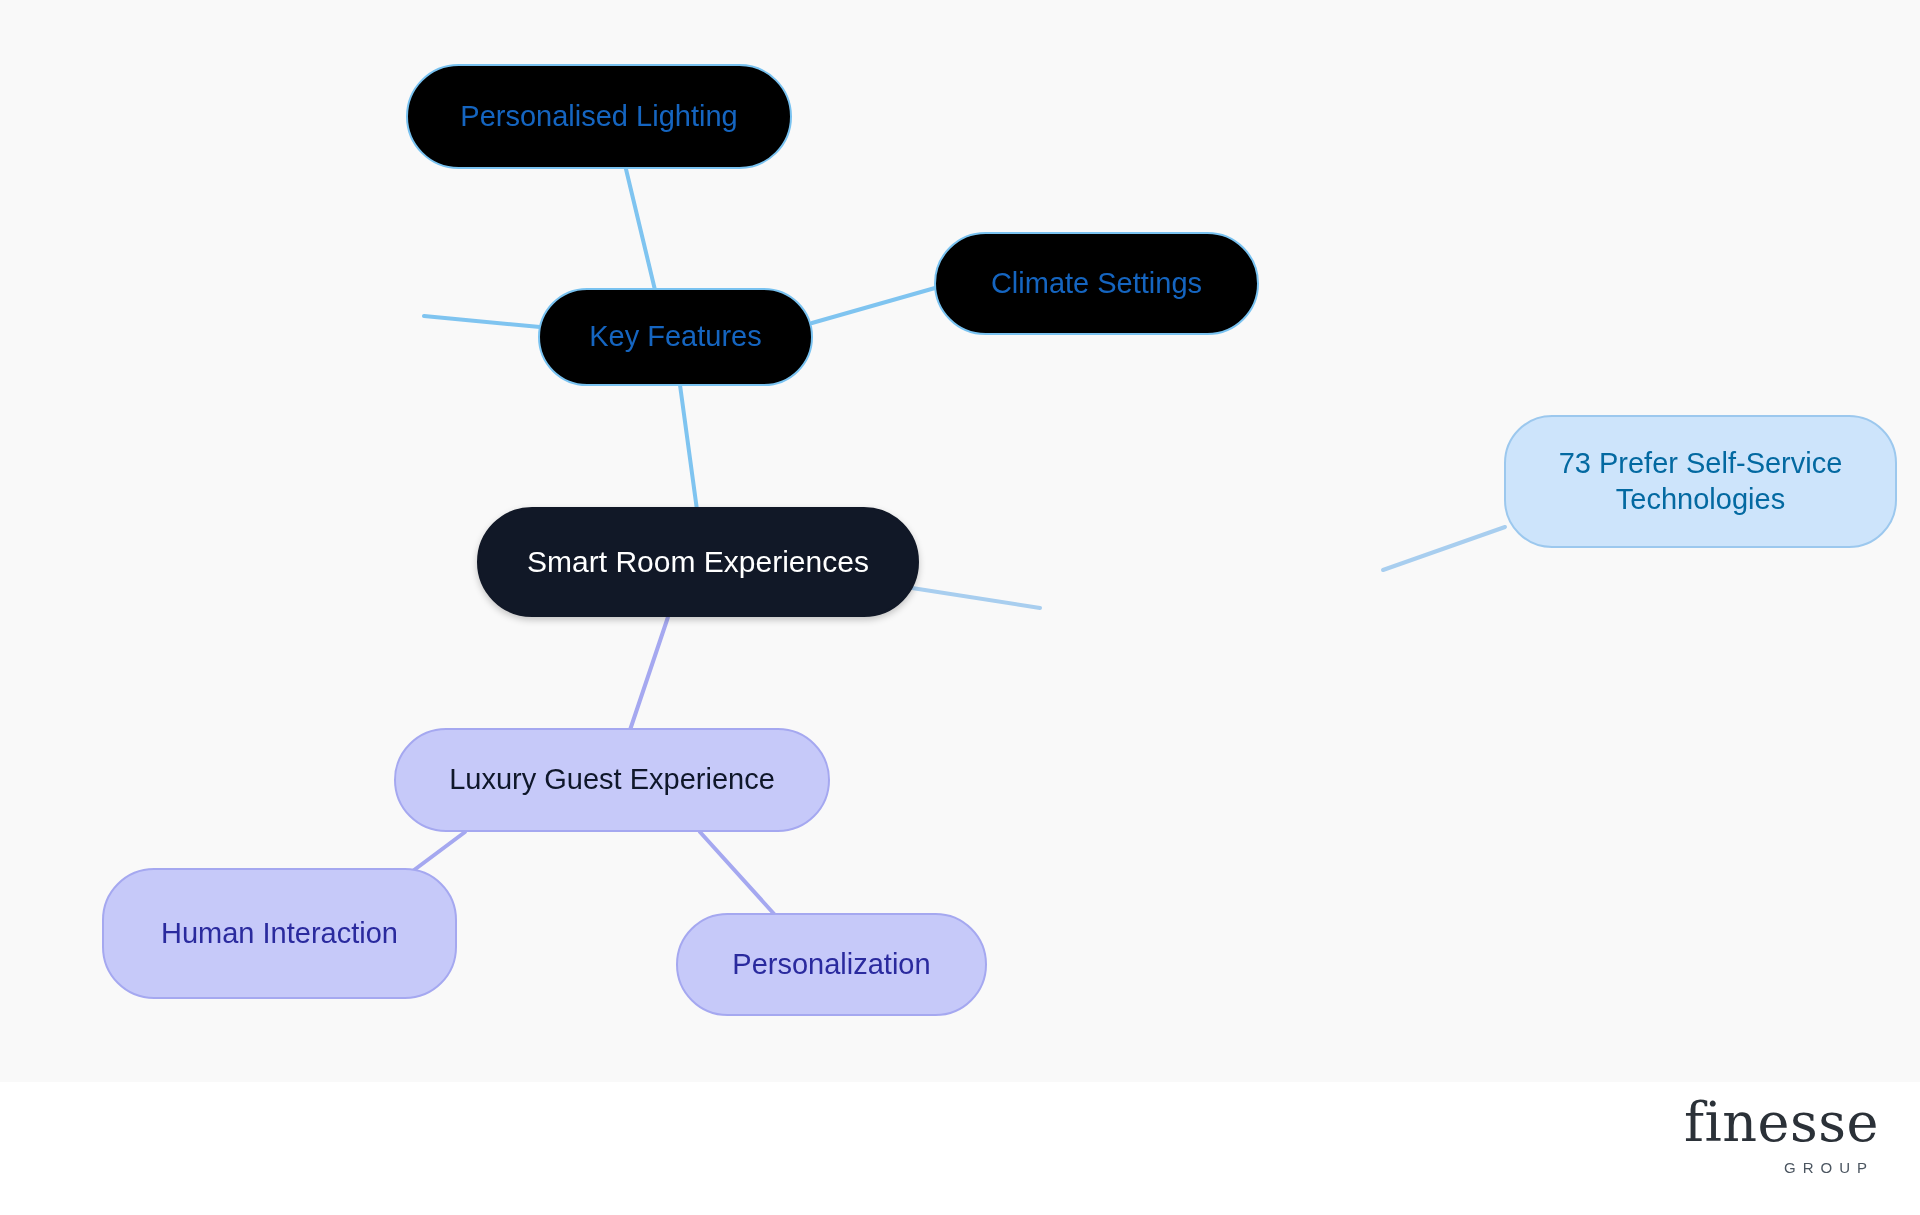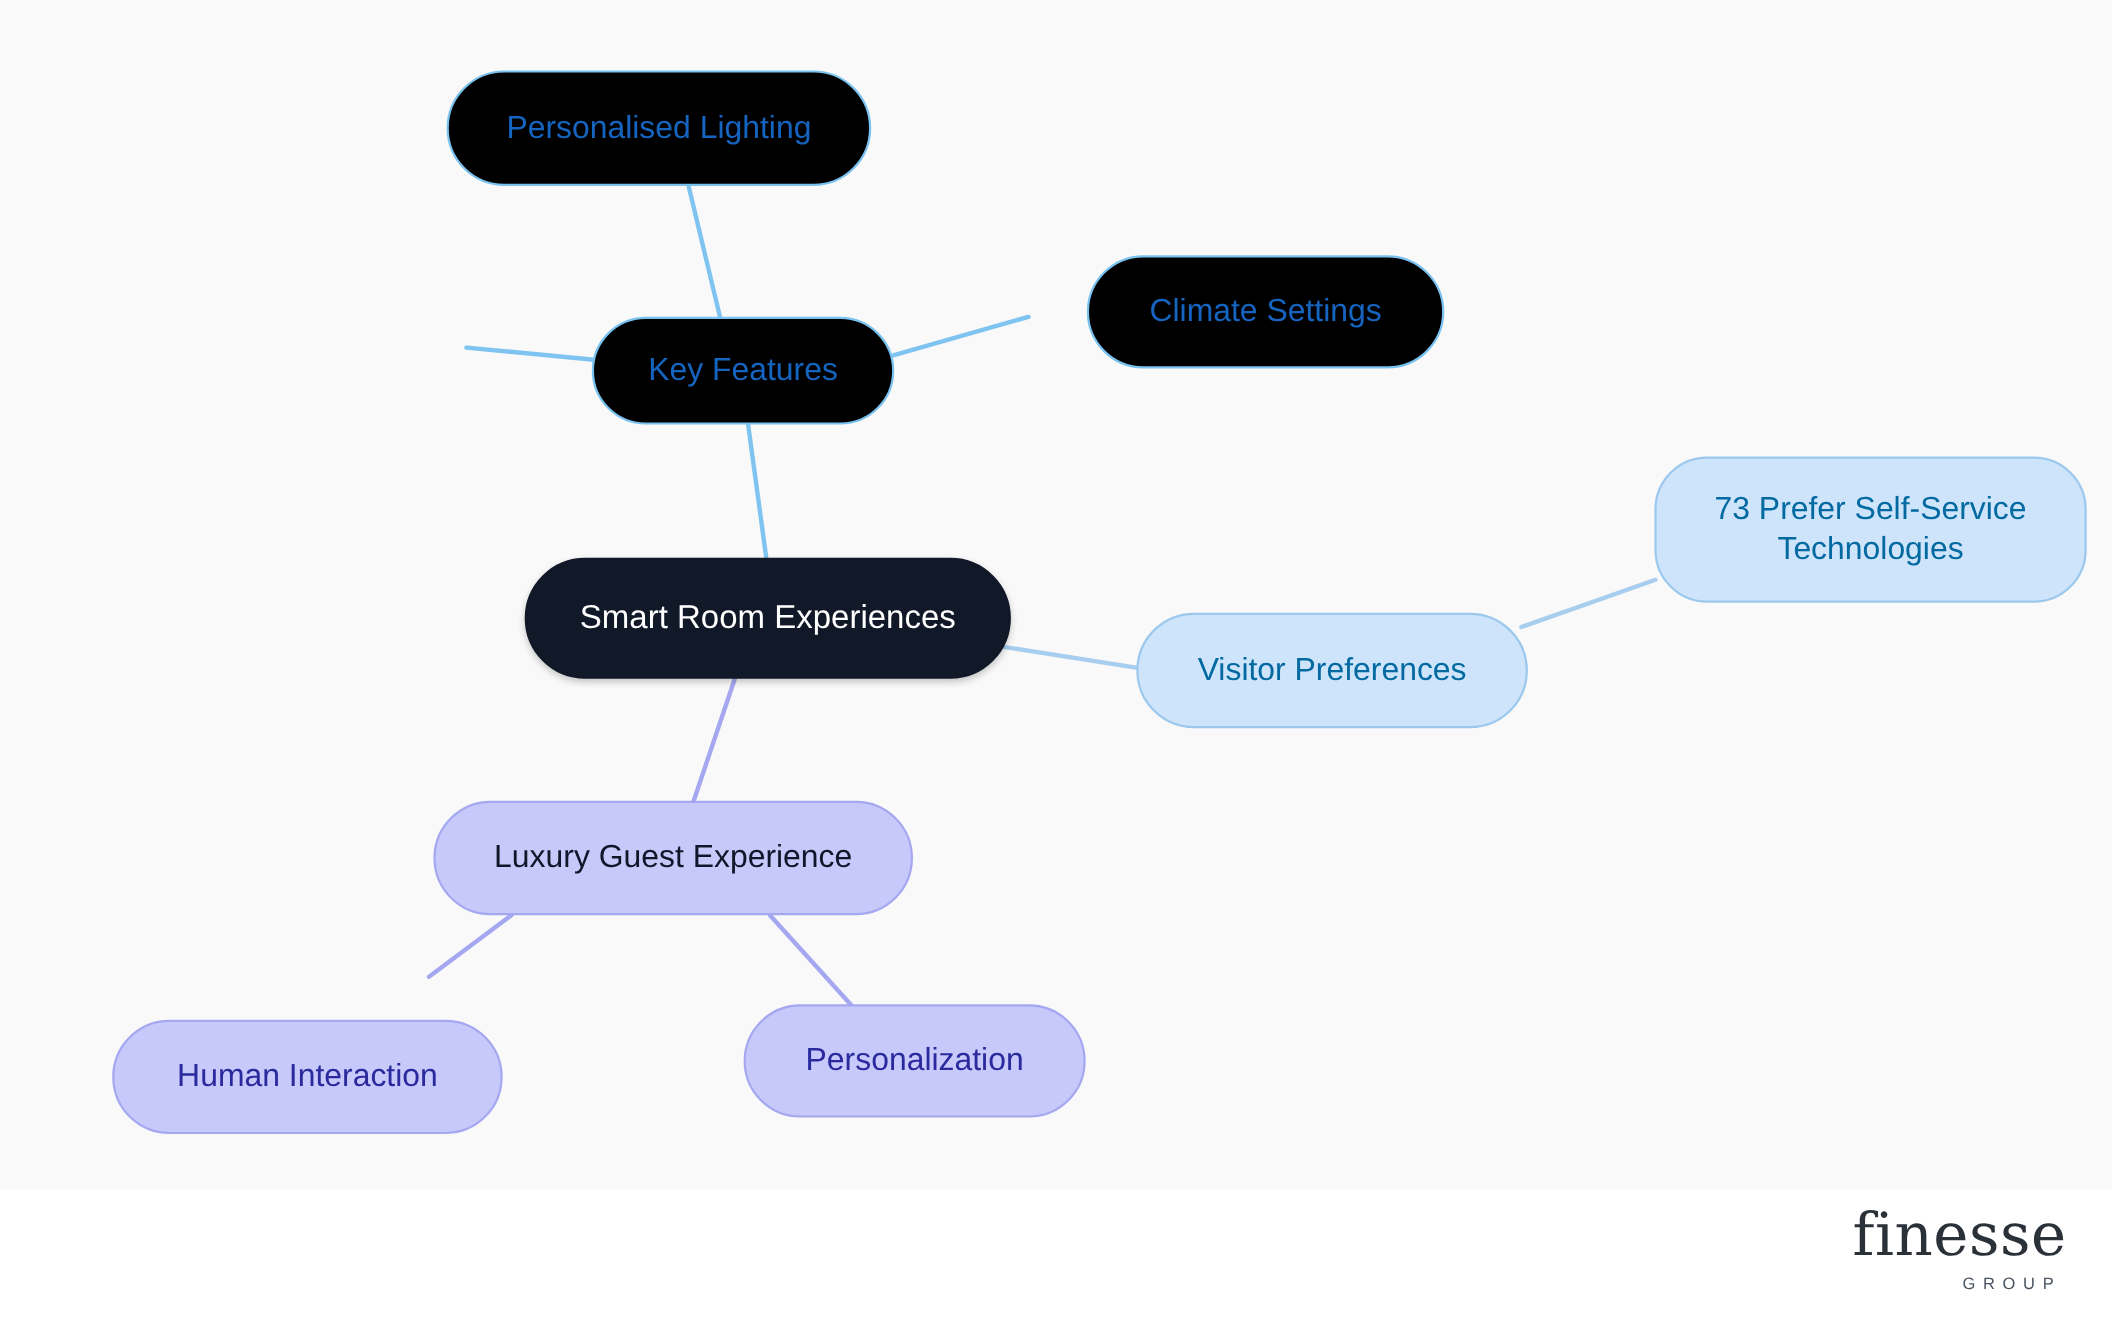--- a/index.html
+++ b/index.html
@@ -125,30 +125,29 @@
       <line x1="700" y1="832" x2="775" y2="915" stroke="#a5a8f0" stroke-width="4" stroke-linecap="round"></line>
     </svg>
 
     <div class="node central" style="left:477px; top:507px; width:442px; height:110px; border-radius:55px;">Smart Room Experiences</div>
 
     <div class="node blue" style="left:538px; top:288px; width:275px; height:98px; border-radius:49px;">Key Features</div>
 
     <div class="node blue" style="left:406px; top:64px; width:386px; height:105px; border-radius:53px;">Personalised Lighting</div>
 
 
-    <div class="node blue" style="left:988px; top:232px; width:325px; height:103px; border-radius:52px;">Climate Settings</div>
+    <div class="node blue" style="left:934px; top:232px; width:325px; height:103px; border-radius:52px;">Climate Settings</div>
 
-    <div class="node blue-soft" style="left:1033px; top:557px; width:356px; height:105px; border-radius:53px;">Visitor Preferences</div>
 
     <div class="node blue-soft" style="left:1504px; top:415px; width:393px; height:133px; border-radius:48px;">73 Prefer Self-Service
 Technologies</div>
 
     <div class="node purple" style="left:394px; top:728px; width:436px; height:104px; border-radius:52px;">Luxury Guest Experience</div>
 
-    <div class="node purple-deep" style="left:102px; top:927px; width:355px; height:104px; border-radius:52px;">Human Interaction</div>
+    <div class="node purple-deep" style="left:102px; top:868px; width:355px; height:131px; border-radius:52px;">Human Interaction</div>
 
     <div class="node purple-deep" style="left:676px; top:913px; width:311px; height:103px; border-radius:52px;">Personalization</div>
 
   </div>
 
   <div id="footer">
     <div id="logo">
       <div id="logo-word">finesse</div>
       <div id="logo-sub">GROUP</div>
     </div>

